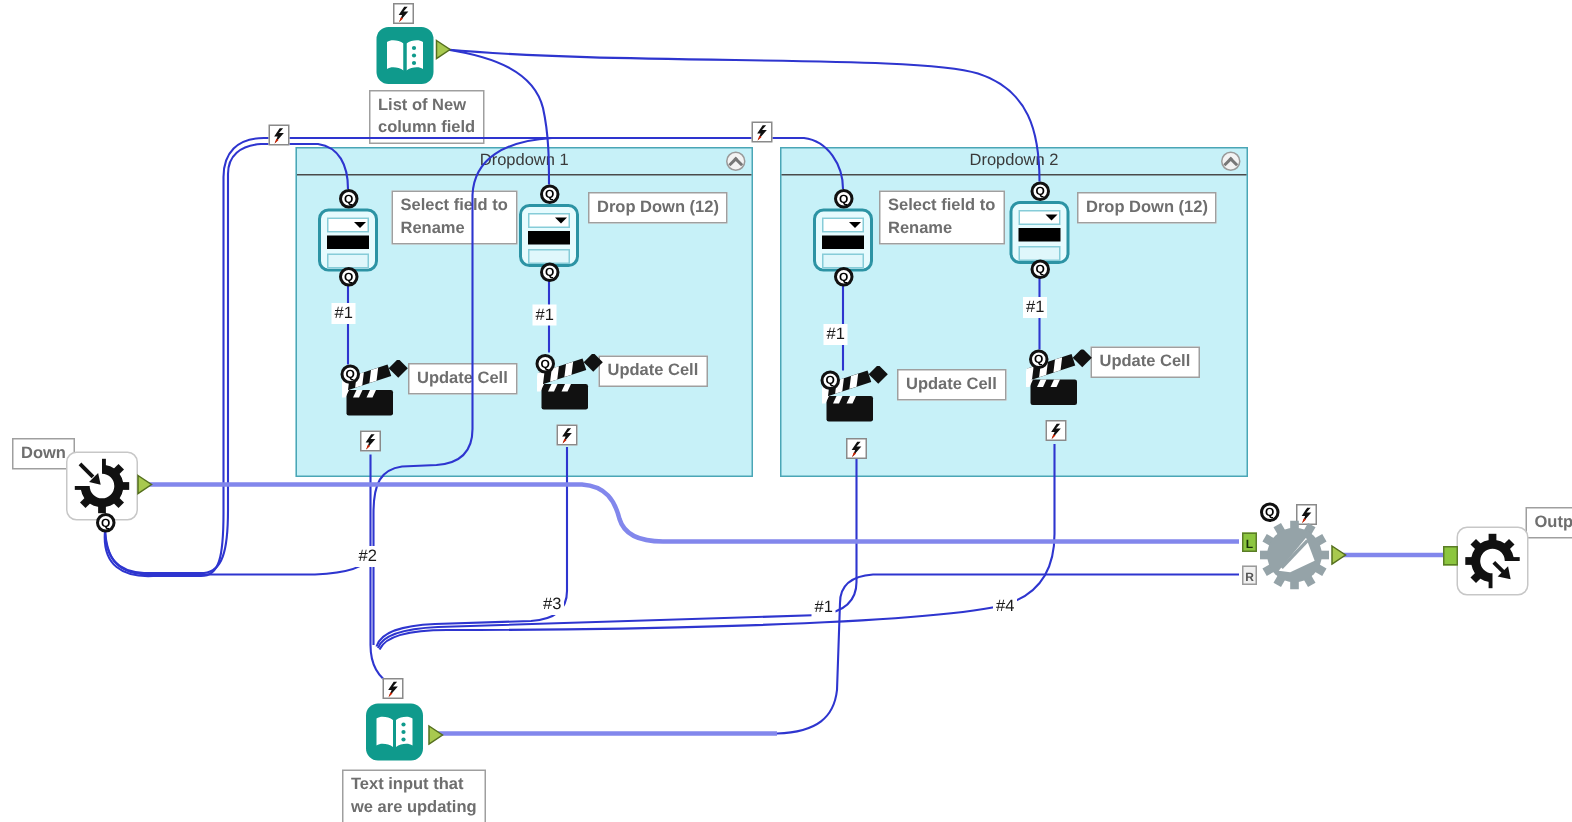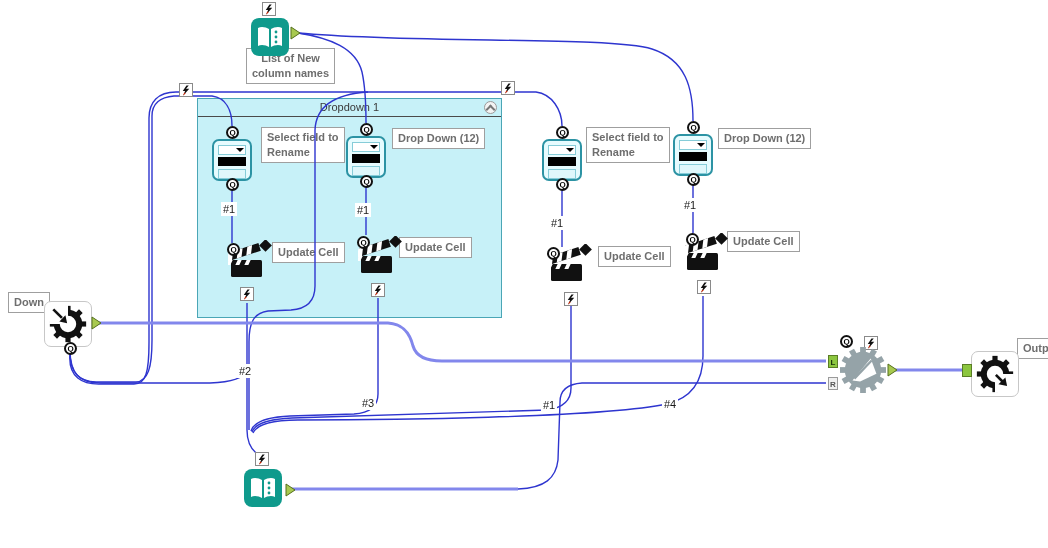--- a/index.html
+++ b/index.html
@@ -139,20 +139,28 @@
 <div id="canvas">
 
   <div class="tcontainer" style="left:197px;top:98px;width:303px;height:218px;">
     <div class="thead">
       <span>Dropdown 1</span>
       <span class="collapse">
           <i class="chev"></i>
         </span>
     </div>
   </div>
+  <div class="tcontainer" style="left:520px;top:98px;width:310px;height:218px;">
+    <div class="thead">
+      <span>Dropdown 2</span>
+      <span class="collapse">
+          <i class="chev"></i>
+        </span>
+    </div>
+  </div>
 
   <svg id="wires" width="1048" height="548">
 
     <path class="qw" d="M298,33 C330,38 356,48 362,72 C366,90 366,108 366,123"></path>
     <path class="qw" d="M298,33 C420,44 610,36 652,49 C686,60 693,88 693,121"></path>
     <path class="qw" d="M70,352 C70,372 78,381 96,382 L136,382 C148,381 152,368 152,340 L152,116 C152,104 160,97 174,96 L212,96 C226,98 232,110 232,126"></path>
     <path class="qw" d="M70,354 C68,377 82,385 102,384 L134,384 C146,384 149,372 149,342 L149,118 C149,102 158,92 176,92 L536,92 C552,94 562,110 562,126"></path>
     <path class="qw" d="M368,92 C336,94 316,106 315,130 L315,286 C315,302 306,309 291,310 L268,311 C254,313 249,322 249,342 L249,430"></path>
     <path class="qw" d="M70,350 C70,374 80,383 100,383 L210,383 C232,382 244,378 246,371"></path>
     <path class="qw" d="M247,303 L247,430 C247,446 254,453 262,457"></path>
@@ -178,23 +186,23 @@
   <div class="ttile" style="left:250px;top:17px;">
     <svg width="40" height="40" viewBox="0 0 40 40">
         <use href="#sym-book"></use>
       </svg>
   </div>
   <div class="otri" style="left:290px;top:26px;">
     <svg width="11" height="14" viewBox="0 0 11 14">
         <use href="#sym-otri"></use>
       </svg>
   </div>
-  <div class="note" style="left:246px;top:48px;text-align:center;">
+  <div class="note" style="left:246px;top:60px;">
     <div>List of New</div>
-    <div>column names</div>
+    <div>column field</div>
   </div>
 
   <div class="badge" style="left:179px;top:83px;">
     <svg width="13" height="13" viewBox="0 0 13 13">
         <use href="#sym-bolt"></use>
       </svg>
   </div>
   <div class="badge" style="left:501px;top:81px;">
     <svg width="13" height="13" viewBox="0 0 13 13">
         <use href="#sym-bolt"></use>
@@ -378,14 +386,18 @@
   <div class="ttile" style="left:243px;top:468px;">
     <svg width="40" height="40" viewBox="0 0 40 40">
         <use href="#sym-book"></use>
       </svg>
   </div>
   <div class="otri" style="left:285px;top:483px;">
     <svg width="11" height="14" viewBox="0 0 11 14">
         <use href="#sym-otri"></use>
       </svg>
   </div>
+  <div class="note" style="left:228px;top:513px;">
+    <div>Text input that</div>
+    <div>we are updating</div>
+  </div>
 
 </div>
 
 </body></html>

